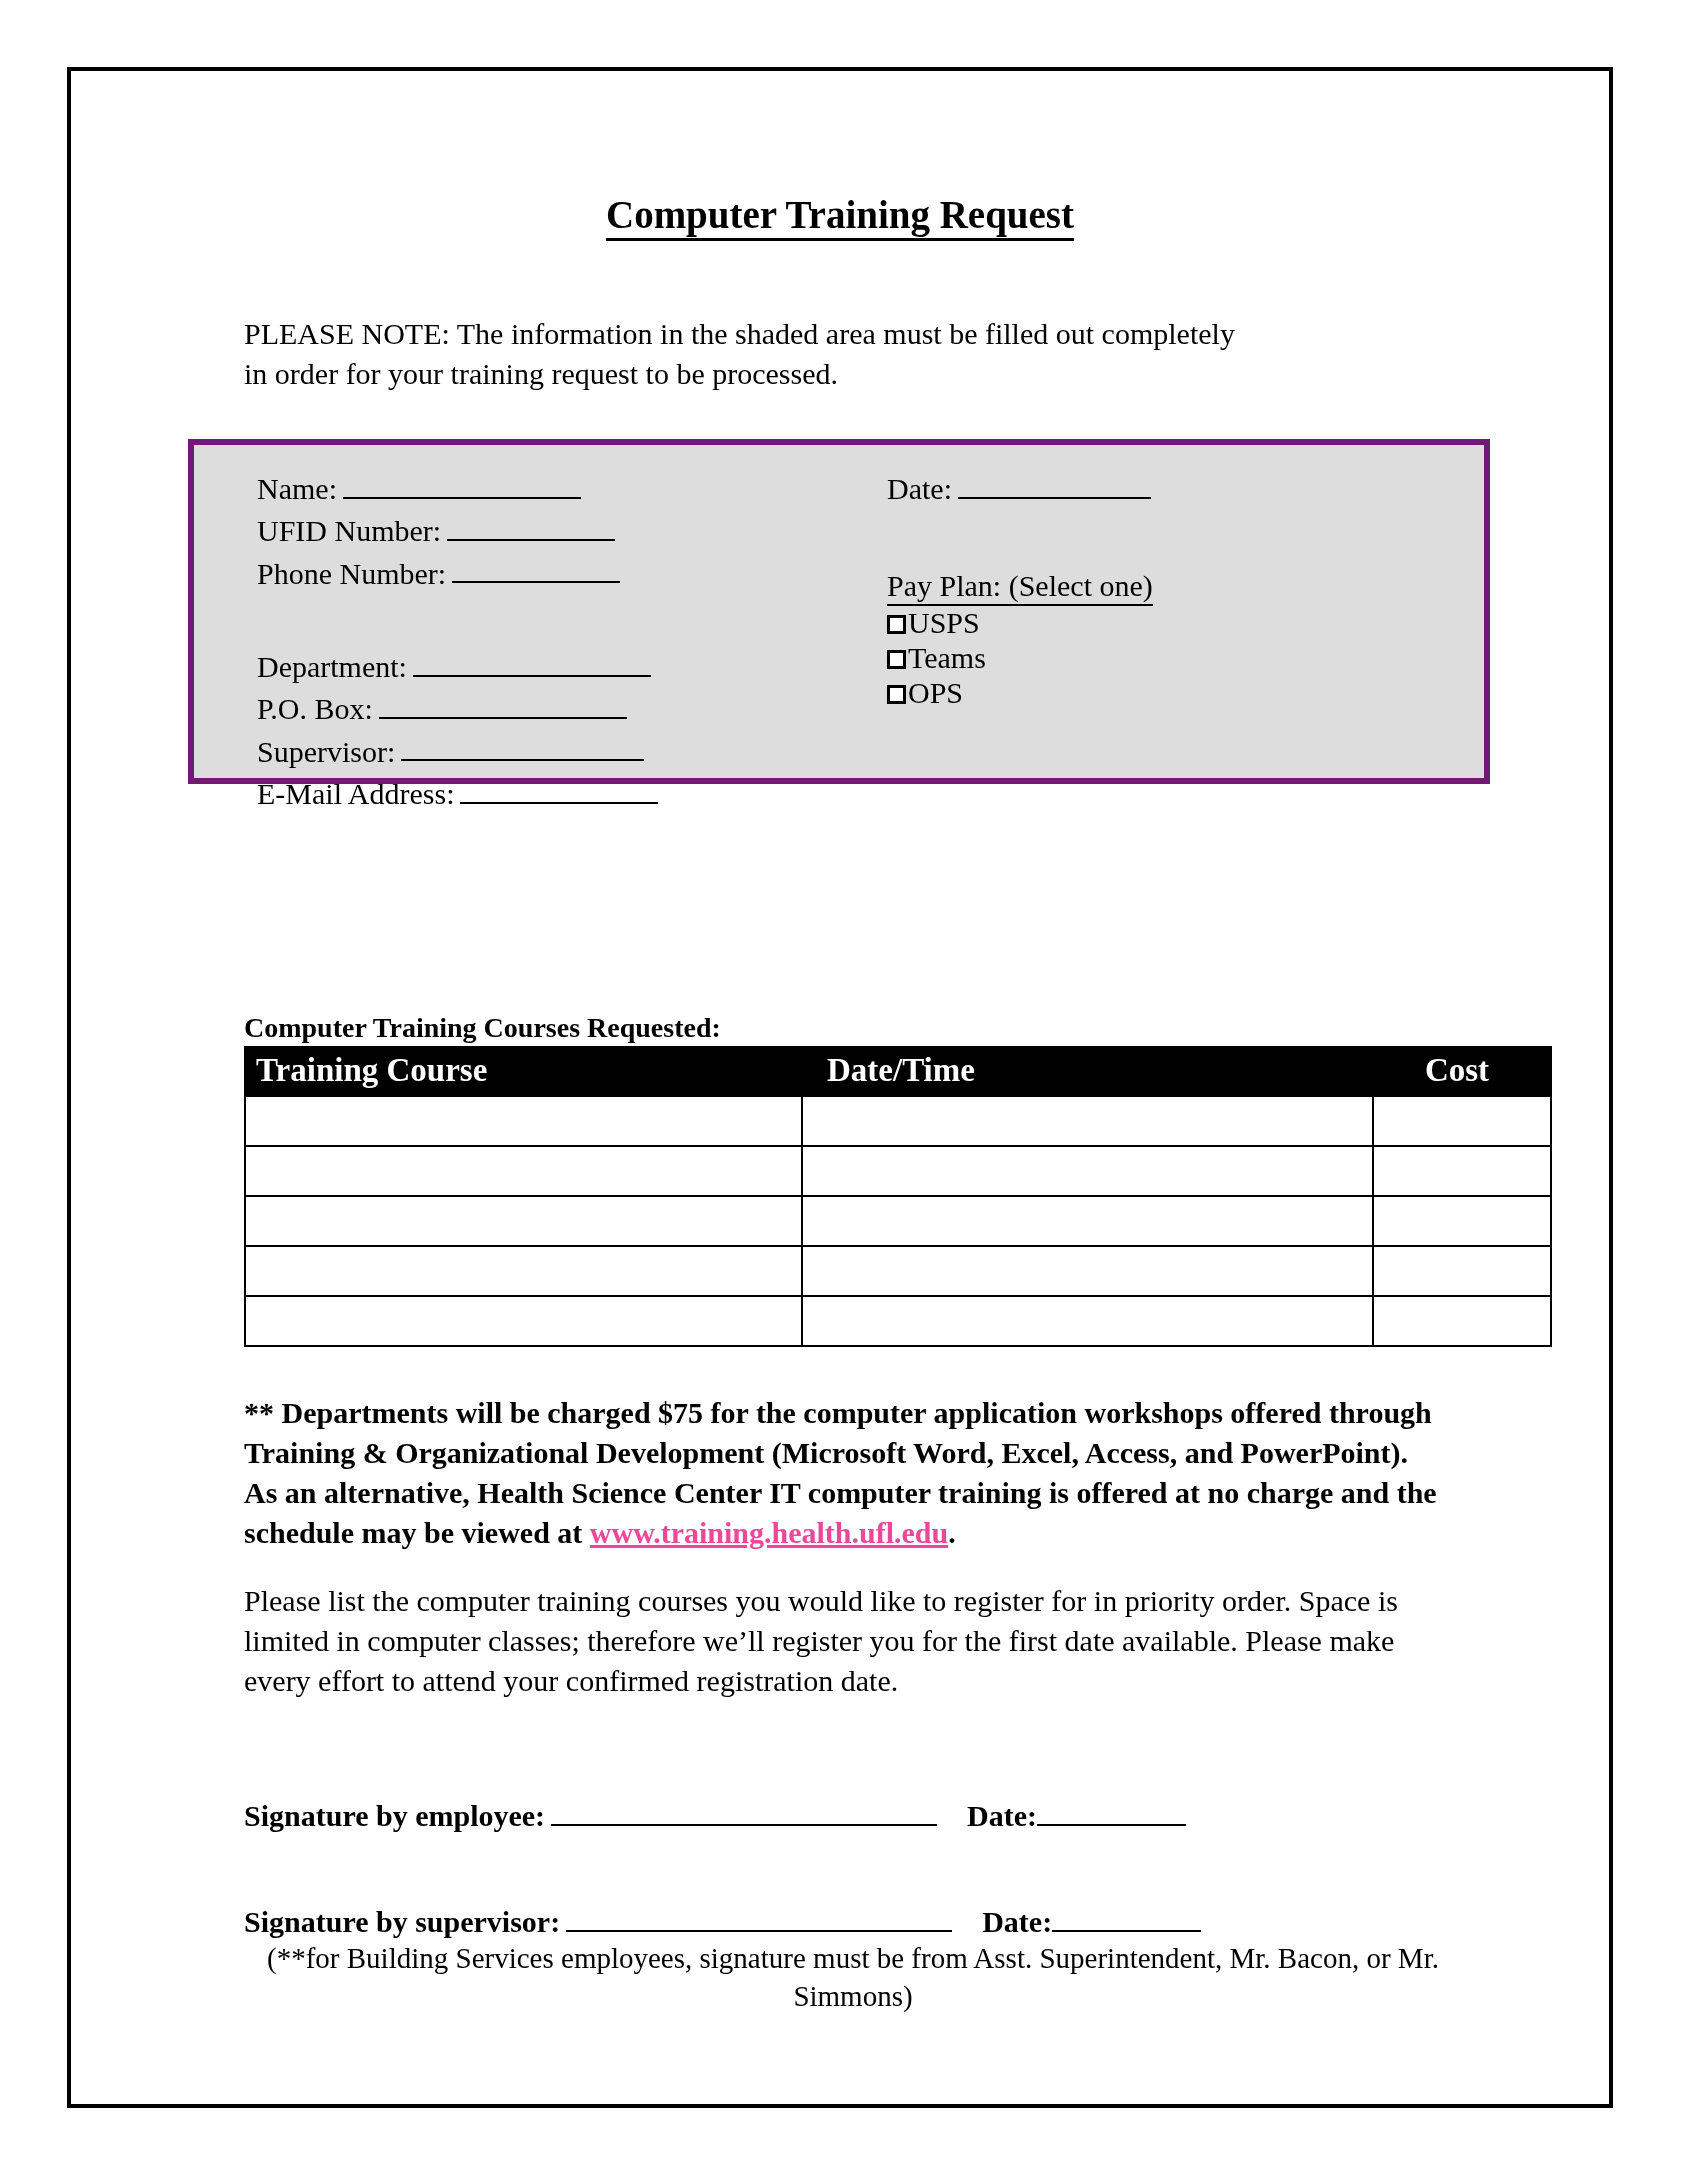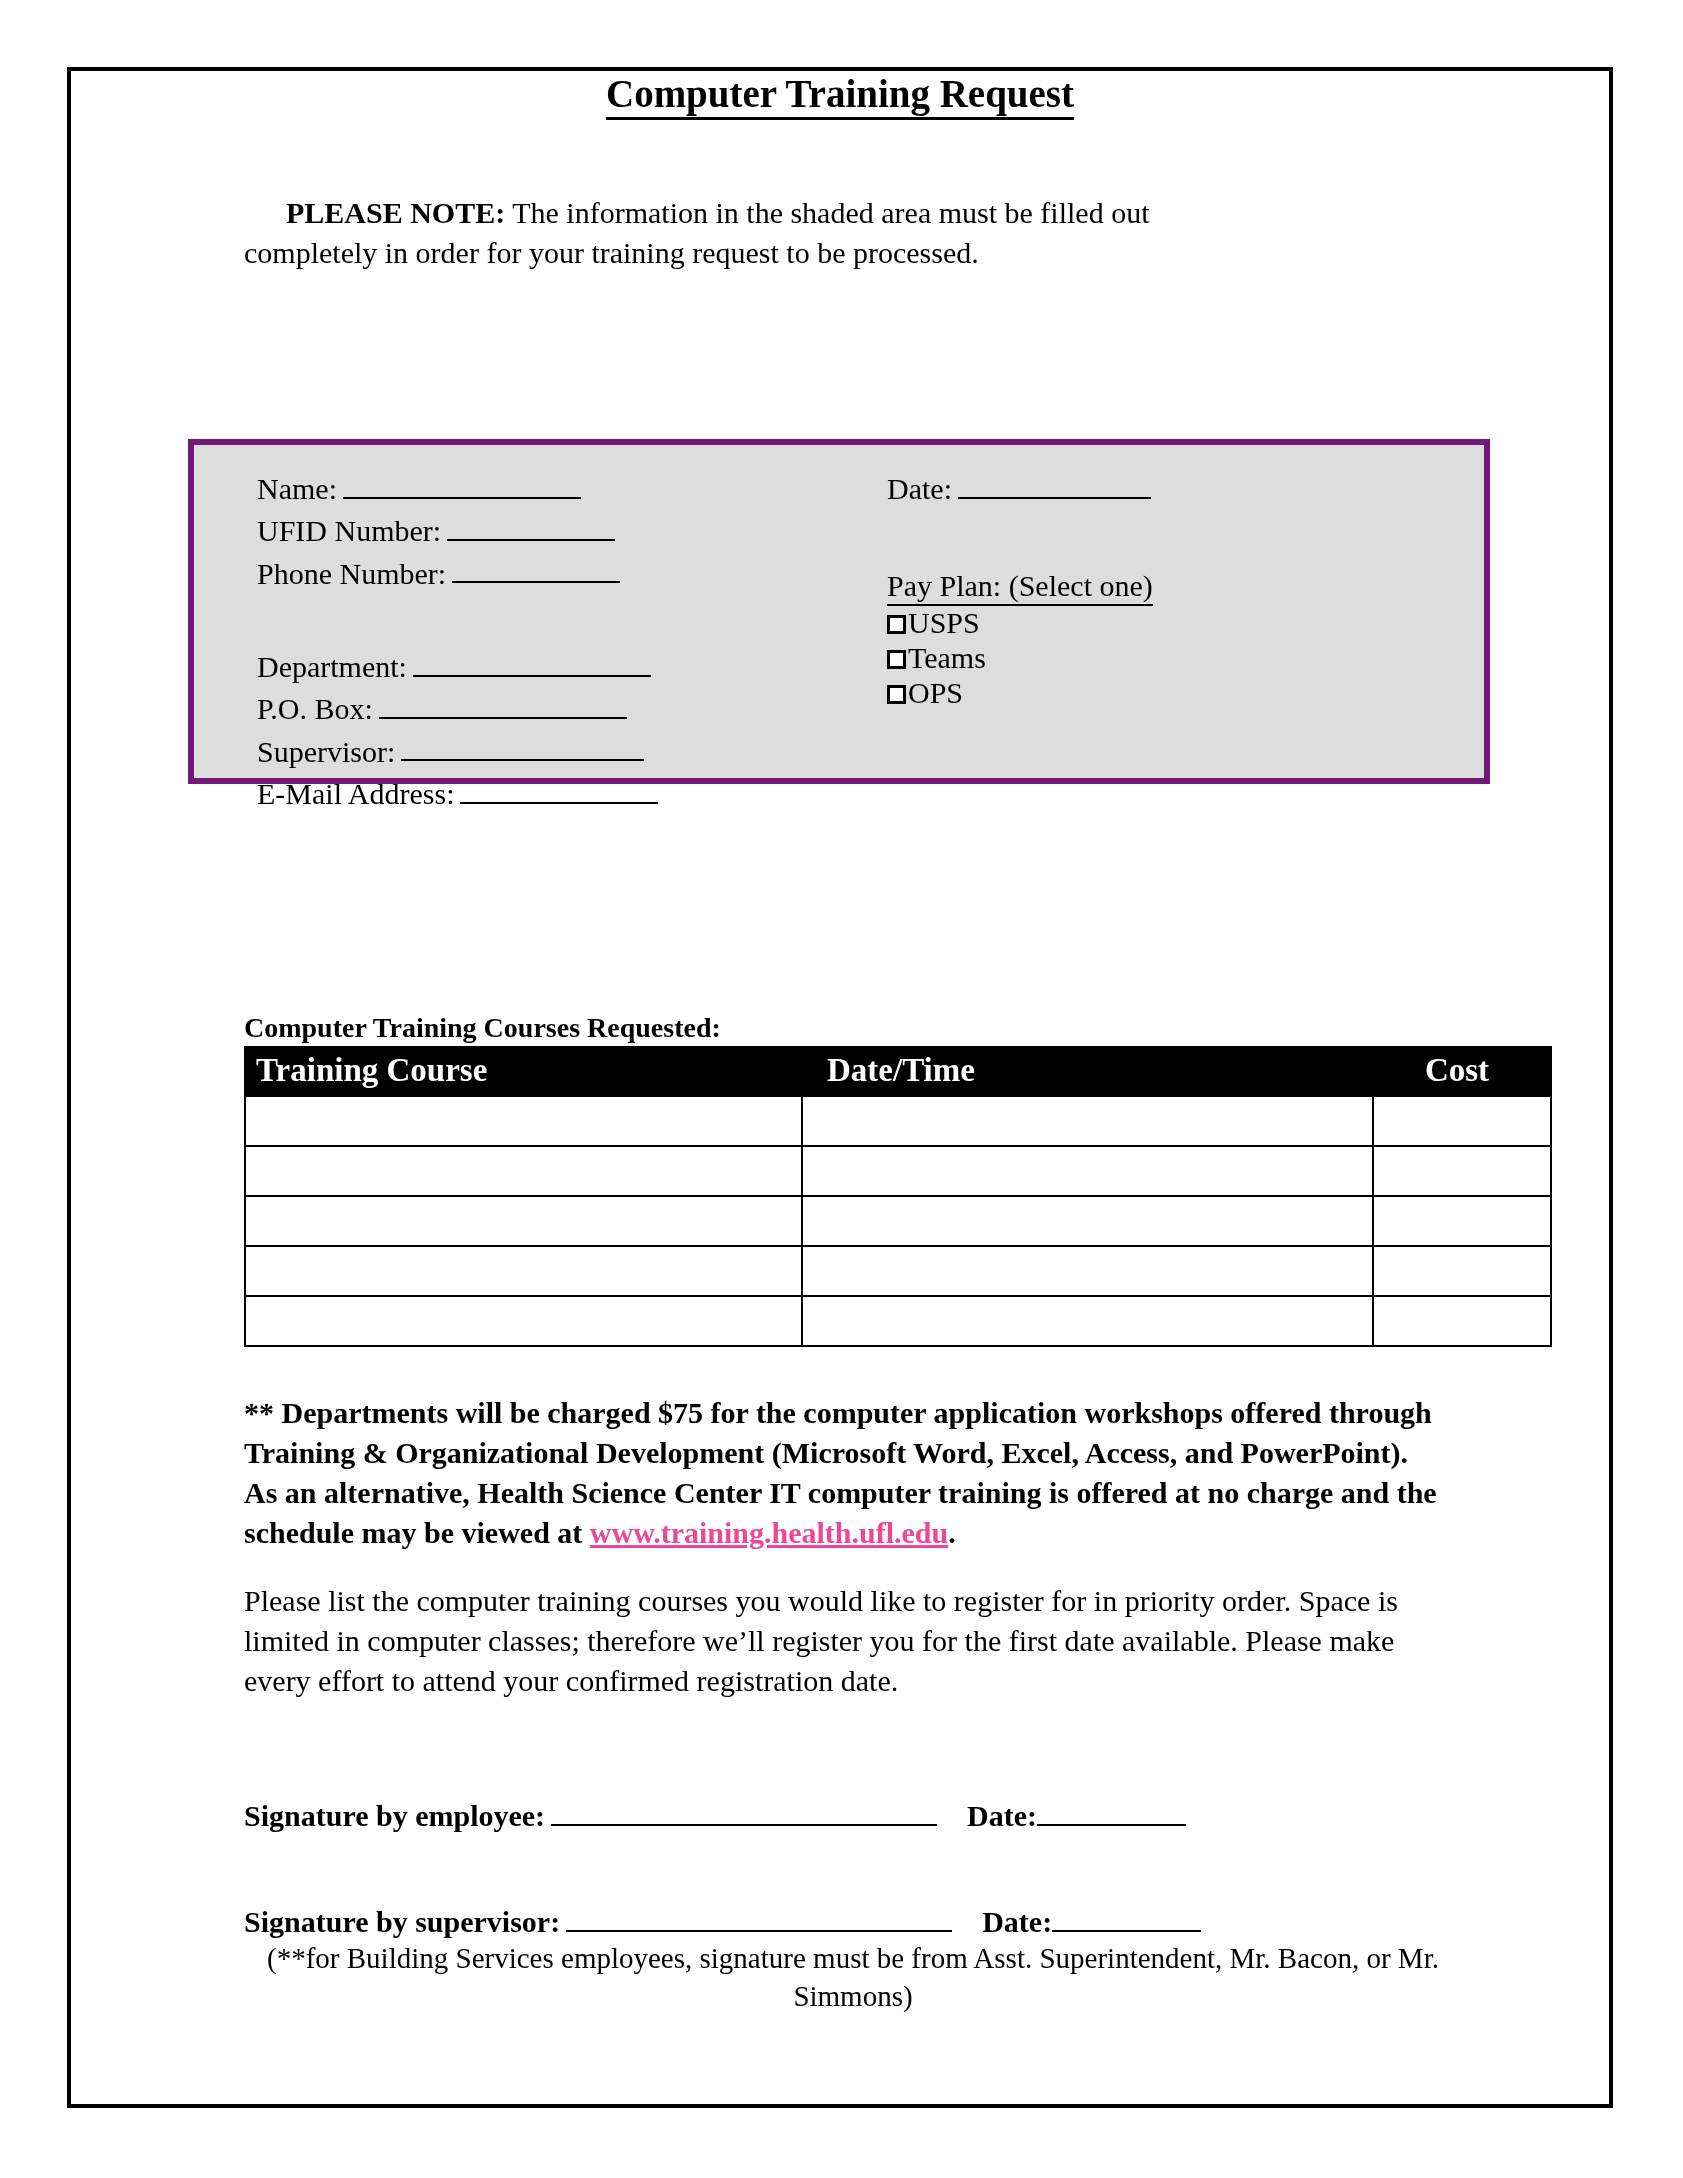--- a/index.html
+++ b/index.html
@@ -24,36 +24,37 @@
     border: 4px solid #000000;
     box-sizing: border-box;
     background: #ffffff;
   }
 
   .doc-title {
     text-align: center;
     font-size: 39px;
     font-weight: bold;
     margin: 0;
+    padding-top: 121px;
     letter-spacing: 0px;
   }
   .doc-title span {
     border-bottom: 3px solid #000;
     padding-bottom: 2px;
   }
 
   .note-block {
     margin: 0;
     padding: 77px 0 0 173px;
     font-size: 30px;
     line-height: 1.33;
     width: 1168px;
     box-sizing: border-box;
   }
-  .note-block b { font-weight: bold; margin-left: 42px; }
+  .note-block b { font-weight: normal; }
 
   
   .shaded-box {
     position: absolute;
     left: 117px;
     top: 368px;
     width: 1302px;
     height: 345px;
     background: #dddddd;
     border: 6px solid #701a75;

